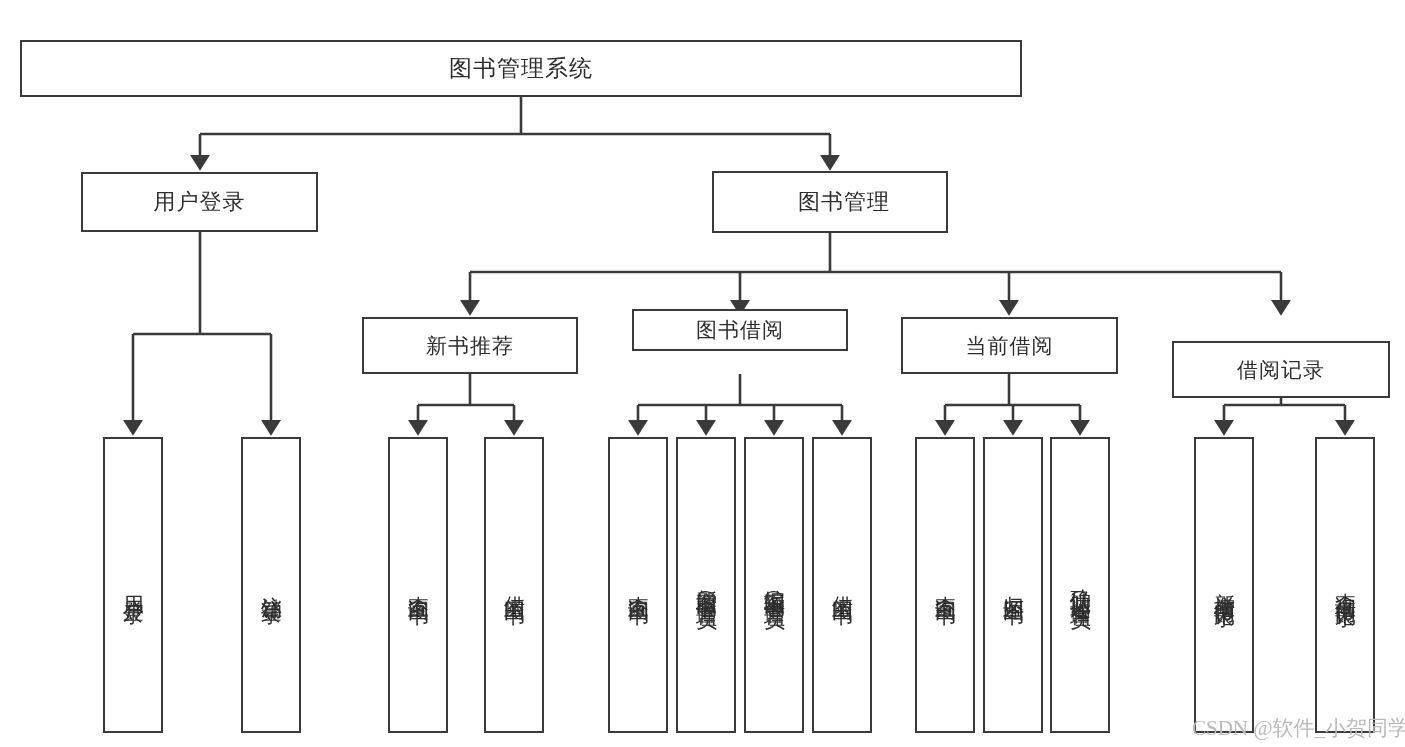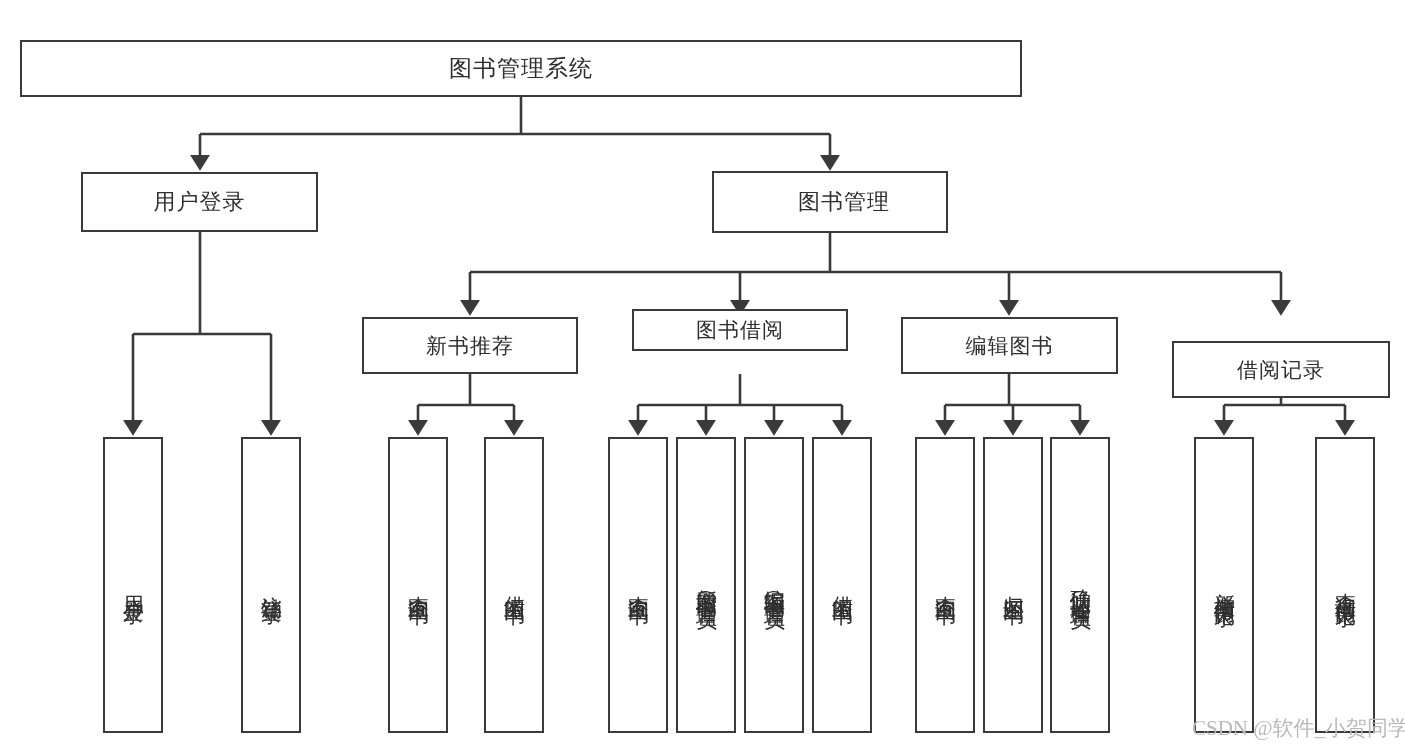--- a/index.html
+++ b/index.html
@@ -138,21 +138,21 @@
     <span class="htext">图书管理</span>
   </div>
 
   <div class="node level2" id="node-l2-0" style="left: 362px; top: 317px; width: 216px; height: 57px;">
     <span class="htext">新书推荐</span>
   </div>
   <div class="node level2" id="node-l2-1" style="left: 632px; top: 309px; width: 216px; height: 42px;">
     <span class="htext">图书借阅</span>
   </div>
   <div class="node level2" id="node-l2-2" style="left: 901px; top: 317px; width: 217px; height: 57px;">
-    <span class="htext">编辑图书</span>
+    <span class="htext">当前借阅</span>
   </div>
   <div class="node level2" id="node-l2-3" style="left: 1172px; top: 317px; width: 218px; height: 57px; margin-top: 24px;">
     <span class="htext">借阅记录</span>
   </div>
 
   <div class="node leaf" id="node-leaf-0" style="left: 103px; top: 437px; width: 60px; height: 296px;">
     <span class="vtext">用户登录</span>
   </div>
   <div class="node leaf" id="node-leaf-1" style="left: 241px; top: 437px; width: 60px; height: 296px;">
     <span class="vtext">注销登录</span>

